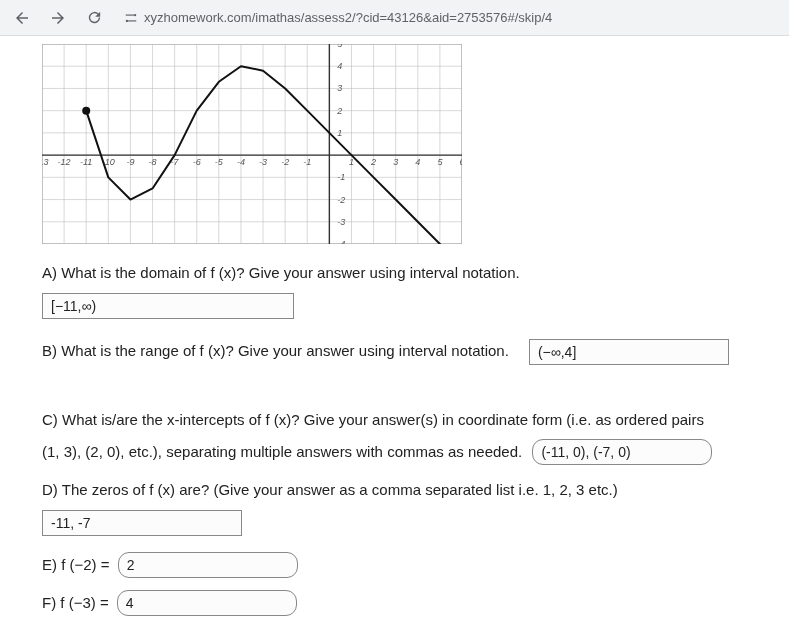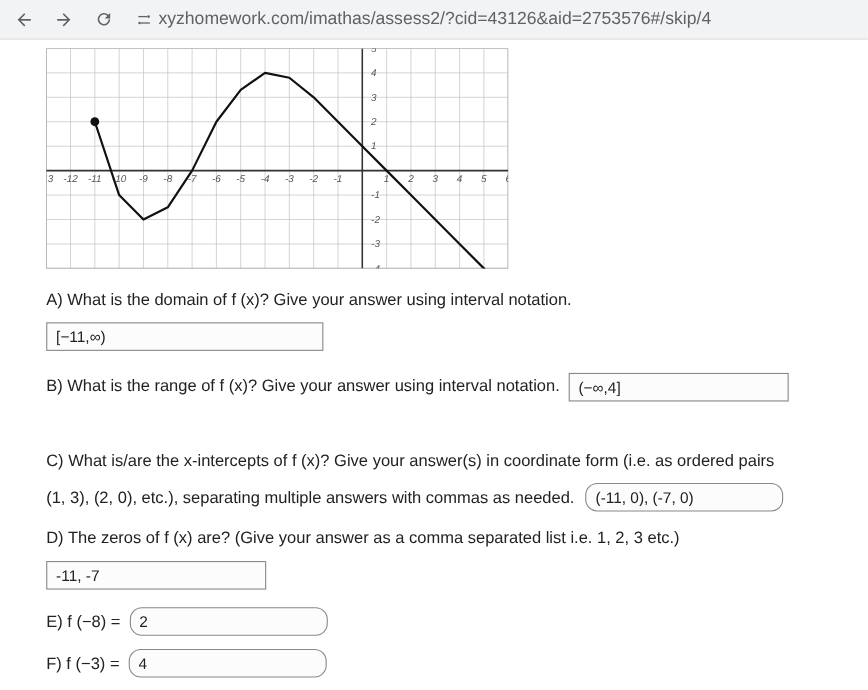--- a/index.html
+++ b/index.html
@@ -1,35 +1,35 @@
 <!DOCTYPE html>
 <html><head>
 <meta charset="utf-8">
 <style>
 * { box-sizing: border-box; margin: 0; padding: 0; }
 body { font-family: Arial, sans-serif; width: 789px; height: 627px; background: #fff; overflow: hidden; }
 
 .toolbar { height: 36px; background: #f1f3f4; display: flex; align-items: center; padding: 0 8px; gap: 8px; border-bottom: 1px solid #ddd; }
 .nav-btn { width: 28px; height: 28px; display: flex; align-items: center; justify-content: center; border-radius: 50%; cursor: pointer; color: #5f6368; }
-.url-bar { display: flex; align-items: center; gap: 6px; margin-left: 8px; color: #5f6368; font-size: 16px; }
+.url-bar { display: flex; align-items: center; gap: 6px; margin-left: 8px; color: #5f6368; font-size: 13px; }
 .url-text { color: #5f6368; }
 
 .content { padding: 8px 28px 20px 42px; }
 
 .graph-container { position: relative; width: 420px; height: 200px; margin-bottom: 18px; }
 .graph-svg { display: block; }
 
 .question { font-size: 15px; color: #222; margin: 14px 0 8px 0; line-height: 1.5; }
 .inline-q { display: inline; }
 .answer-input { border: 1px solid #888; background: #fcfcfc; padding: 4px 8px; font-size: 14px; font-family: Arial, sans-serif; color: #222; min-height: 26px; display: inline-block; }
 .w-220 { width: 252px; }
 .w-180 { width: 180px; border-radius: 11px; }
 .w-200 { width: 200px; }
 
-.row-b { display: flex; align-items: center; gap: 8px; flex-wrap: wrap; margin: 20px 0; }
+.row-b { display: flex; align-items: center; gap: 20px; flex-wrap: wrap; margin: 20px 0; }
 .row-b .question { margin: 0; }
 .spacer { height: 10px; }
 </style>
 </head>
 <body>
 
 <div class="toolbar">
   <div class="nav-btn">
     <svg width="18" height="18" viewBox="0 0 24 24">
         <path d="M20 11H7.8l5.6-5.6L12 4l-8 8 8 8 1.4-1.4L7.8 13H20z" fill="#5f6368"></path>
@@ -140,21 +140,21 @@
   <div class="question">C) What is/are the x-intercepts of f (x)? Give your answer(s) in coordinate form (i.e. as ordered pairs</div>
   <div class="question" style="margin-top:4px">
     <span>(1, 3), (2, 0), etc.), separating multiple answers with commas as needed.</span>
     <input class="answer-input w-180" style="margin-left: 6px;" value="(-11, 0), (-7, 0)">
   </div>
 
   <div class="question" style="">D) The zeros of f (x)  are? (Give your answer as a comma separated list i.e. 1, 2, 3 etc.)</div>
   <input class="answer-input w-200" value="-11, -7" style="">
 
   <div class="question" style="margin-top:16px">
-    <span>E) f (−8) =</span>
+    <span>E) f (−2) =</span>
     <input class="answer-input w-180" style="margin-left: 4px;" value="2">
   </div>
 
   <div class="question" style="margin-top:12px">
     <span>F)  f (−3) =</span>
     <input class="answer-input w-180" style="margin-left: 4px;" value="4">
   </div>
 
 </div>
 

